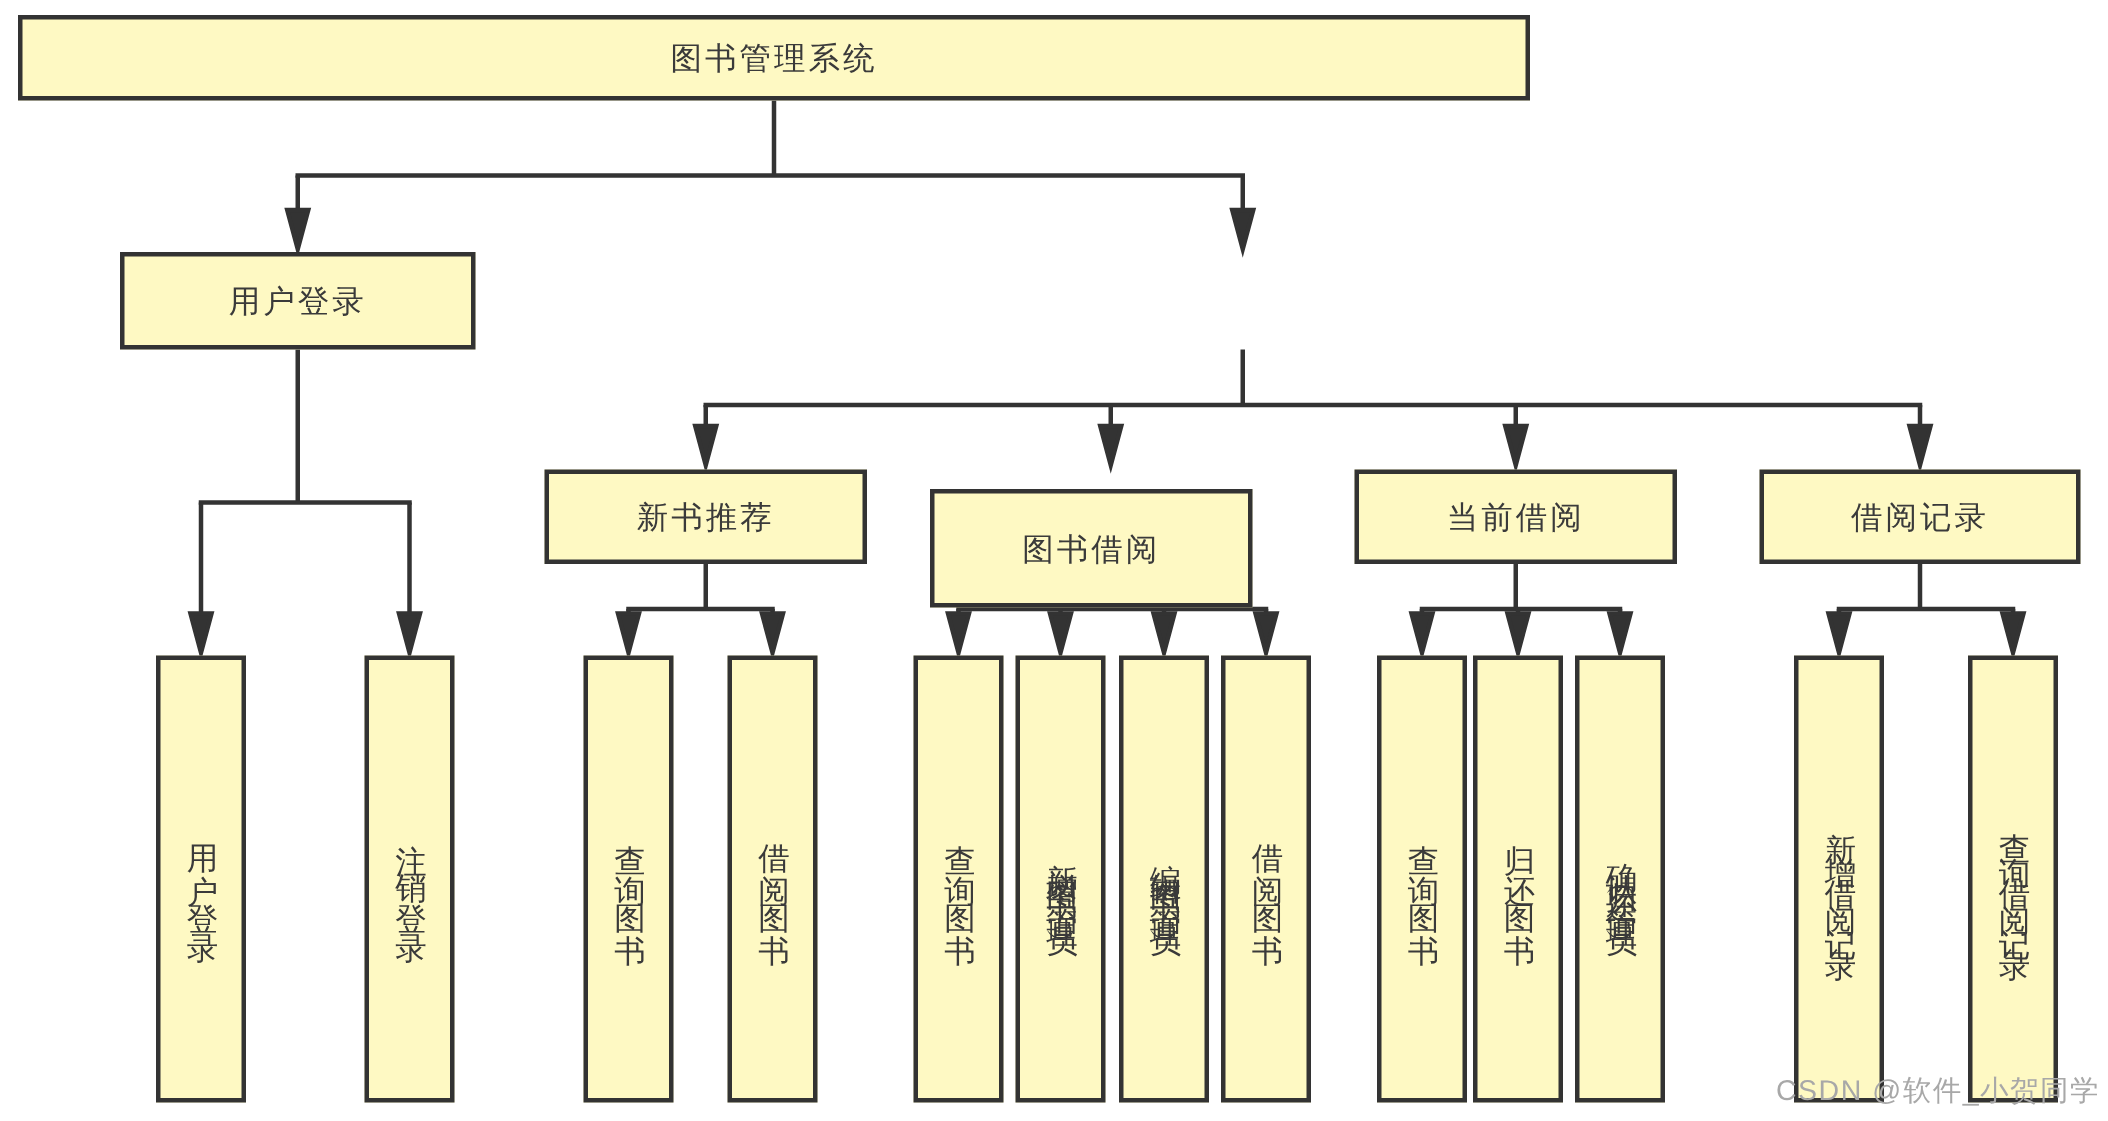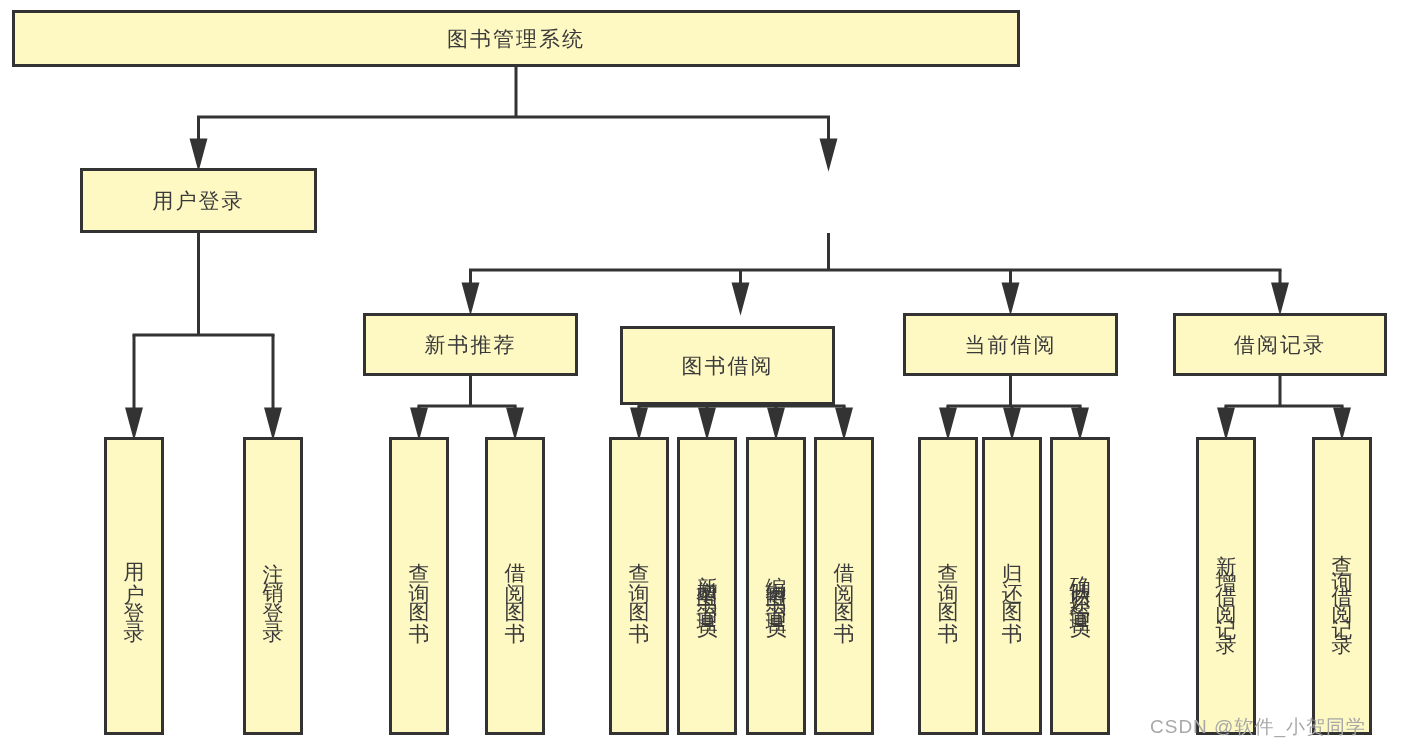--- a/index.html
+++ b/index.html
@@ -65,21 +65,21 @@
   #l-9  { left: 982px;  }
   #l-10 { left: 1050px; }
   #l-11 { left: 1196px; }
   #l-12 { left: 1312px; }
 
   #watermark {
     position: absolute;
     left: 1150px;
     top: 714px;
     width: 250px;
-    text-align: left;
+    text-align: right;
     font-size: 19px;
     color: #a8a8a8;
     letter-spacing: 1px;
     z-index: 5;
     white-space: nowrap;
   }
 </style>
 </head>
 <body>
 

